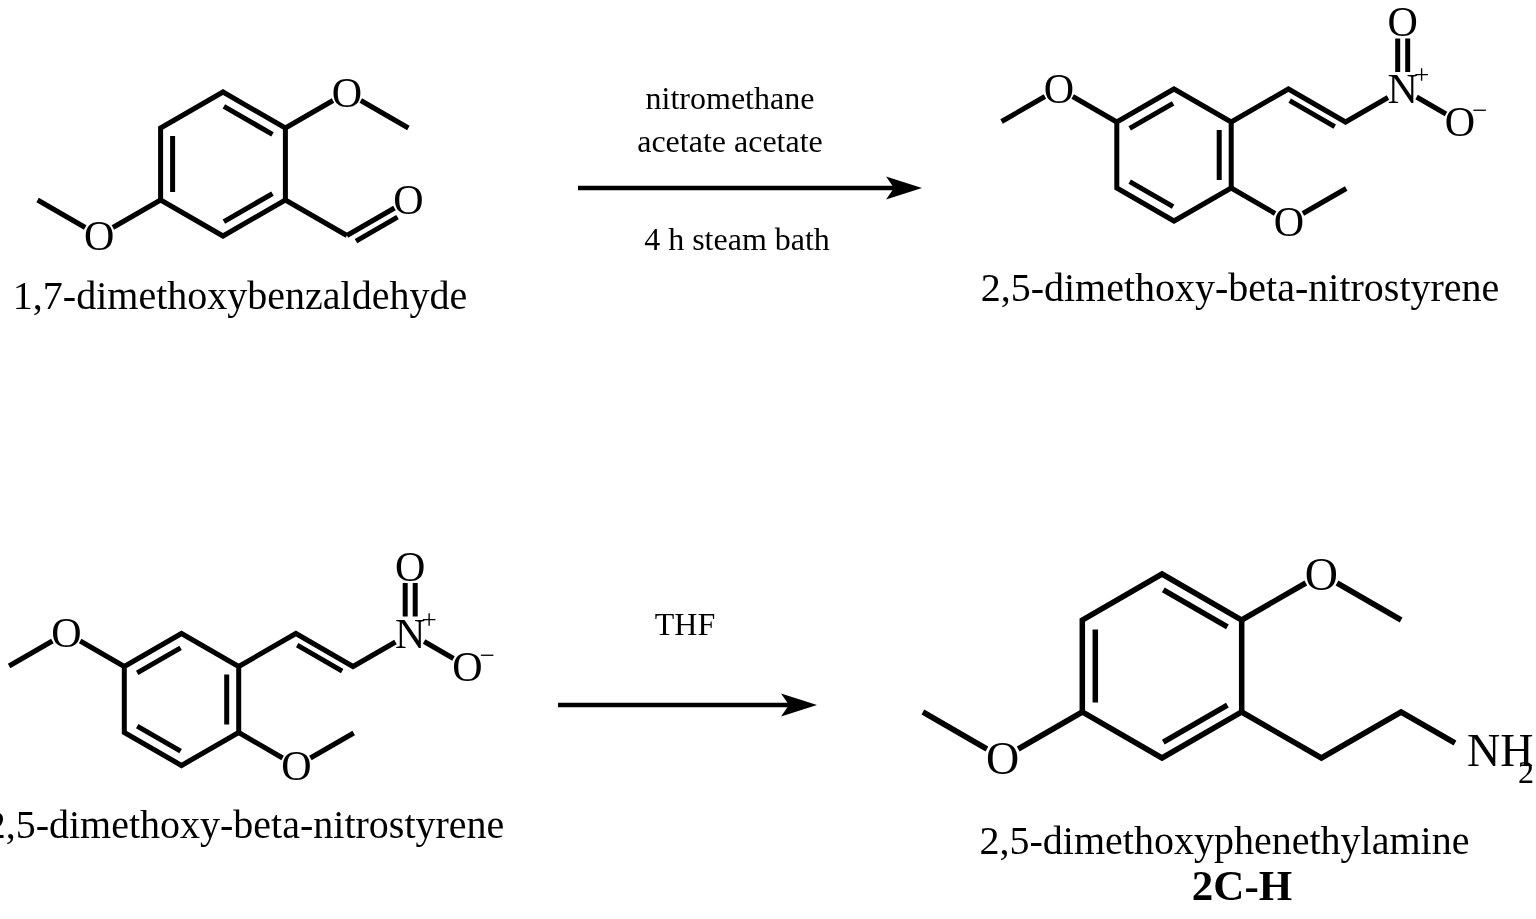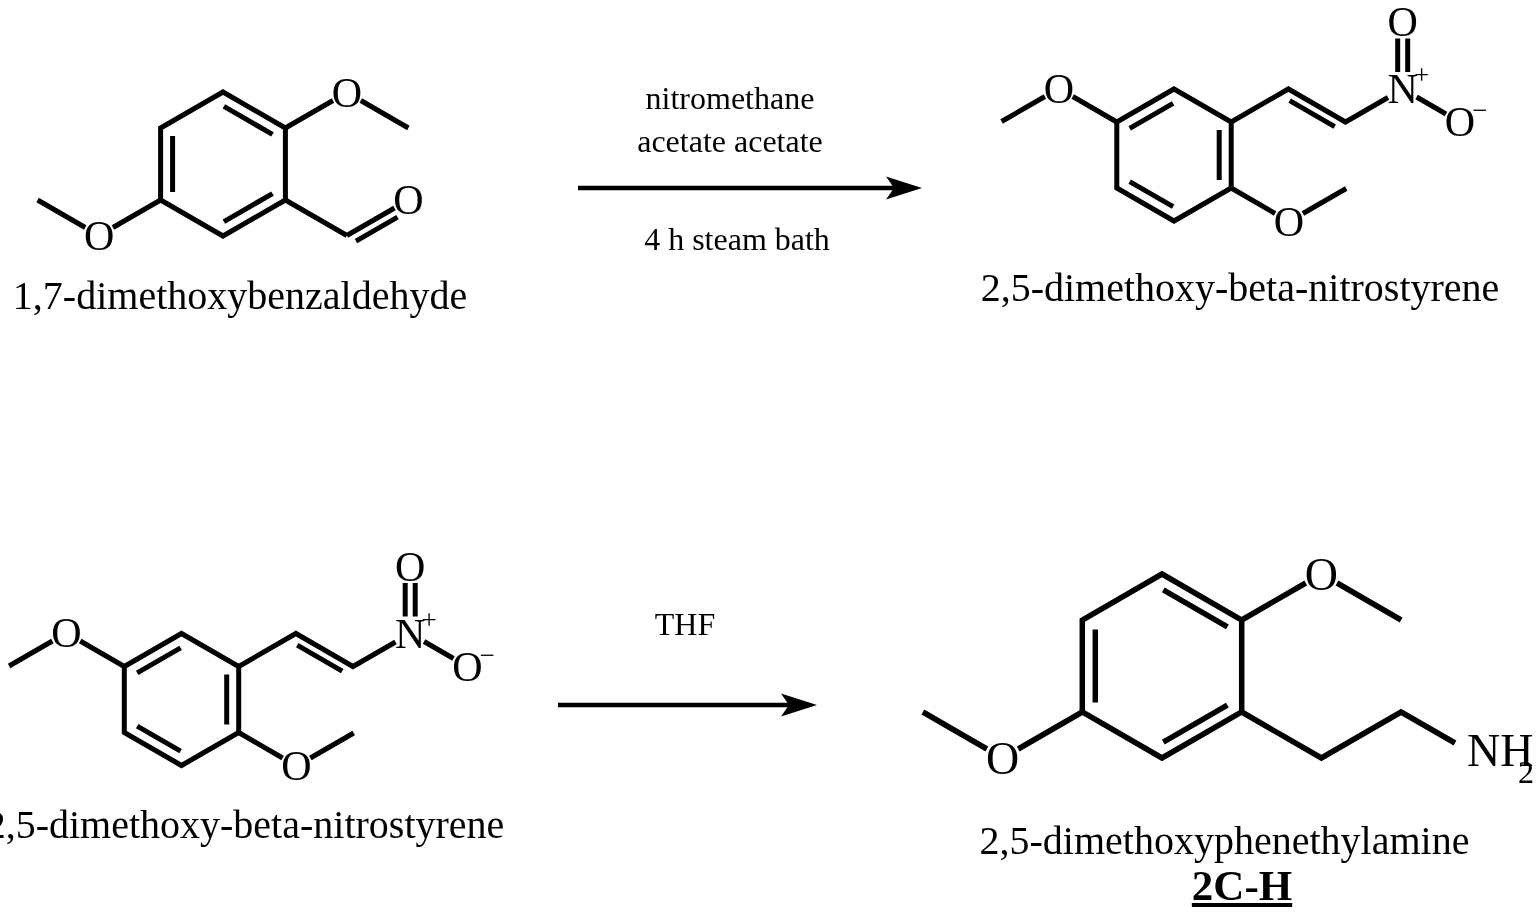--- a/index.html
+++ b/index.html
@@ -41,21 +41,21 @@
   .charge { font-size: 27px; }
   .subscript { font-size: 32px; }
   .txt {
     position: absolute;
     text-align: center;
     font-size: 32px;
     line-height: 43px;
     white-space: nowrap;
   }
   .mol-label { font-size: 40px; }
-  .code-label { font-size: 43px; font-weight: bold; text-decoration: underline; }
+  .code-label { font-size: 43px; font-weight: bold; }
   .cond sub { font-size: 0.66em; }
 </style>
 </head>
 <body>
 
 <div class="canvas">
 
   <svg class="scheme-svg" viewBox="0 0 1536 919">
 
     <g>

